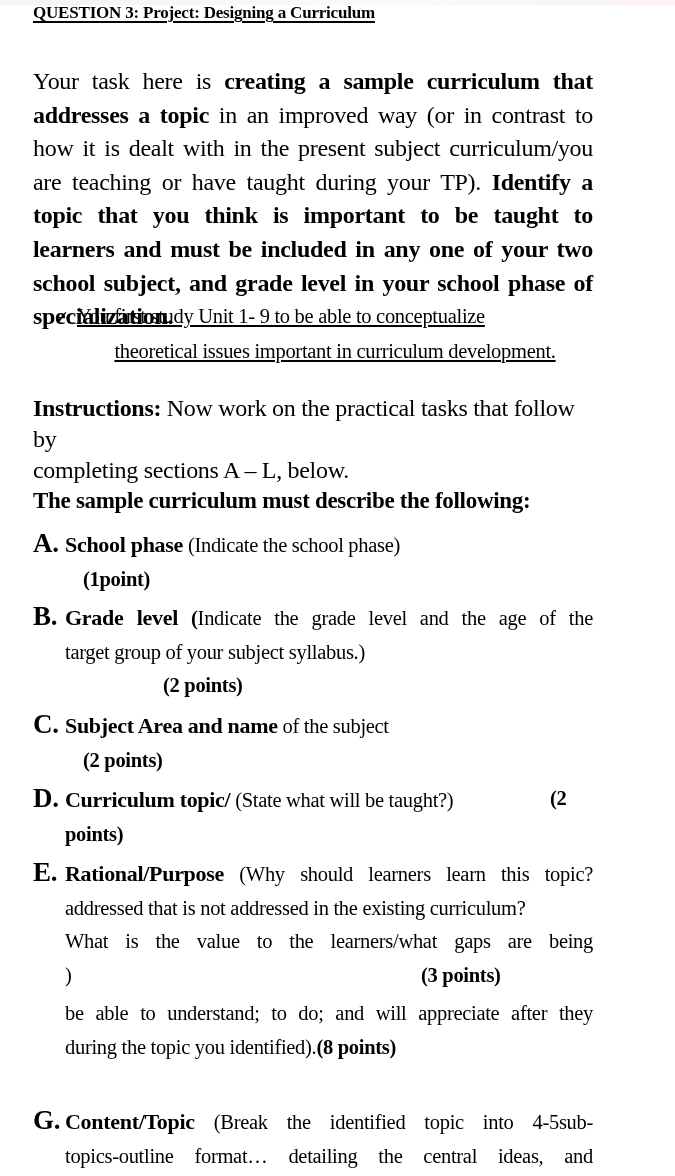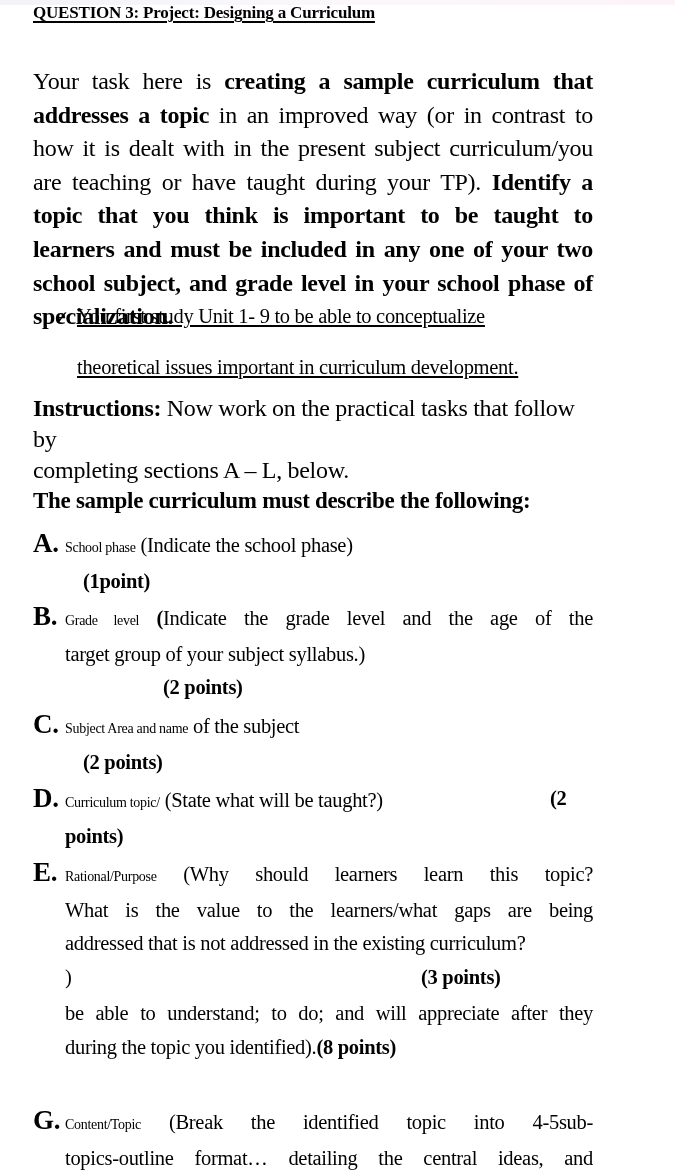--- a/index.html
+++ b/index.html
@@ -60,21 +60,21 @@
       text-align: justify;
       letter-spacing: -0.3px;
       text-decoration: underline;
     }
     .check .tick {
       display: inline-block;
       width: 22px;
       font-family: "DejaVu Sans", sans-serif;
       font-size: 17px;
     }
-    .check .cont { display: block; padding-left: 22px; text-align: left; margin-top: 16px; }
+    .check .cont { display: block; padding-left: 22px; text-align: center; }
     .instr {
       top: 393px;
       text-align: left;
       line-height: 31px;
     }
     .must {
       position: absolute;
       left: 0;
       top: 488px;
       font-size: 23px;
@@ -89,21 +89,21 @@
       font-size: 20.5px;
       line-height: 33.6px;
       letter-spacing: -0.3px;
     }
     .item .letter {
       font-size: 27px;
       font-weight: bold;
       display: inline-block;
       width: 32px;
     }
-    .item .lbl { font-weight: normal; font-size: 14px; }
+    .item .lbl { font-weight: bold; font-size: 22px; }
     .item .line { display: block; white-space: nowrap; }
     .item .line.just { text-align: justify; text-align-last: justify; white-space: normal; }
     .item .ind { padding-left: 32px; }
     .pts { font-weight: bold; }
   </style>
 </head>
 <body>
 
 <div class="top-strip"></div>
 
@@ -153,22 +153,22 @@
     <span class="line">
       <span class="letter">D.</span><span class="lbl">Curriculum topic/</span> <span>(State what will be taught?)</span><span class="pts" style="position:absolute; left:517px;">(2</span>
     </span>
     <span class="line pts ind">points)</span>
   </div>
 
   <div class="item" style="top:856px;">
     <span class="line just">
       <span class="letter">E.</span><span class="lbl">Rational/Purpose</span> <span>(Why should learners learn this topic?</span>
     </span>
+    <span class="line ind">addressed that is not addressed in the existing curriculum?</span>
     <span class="line ind just">What is the value to the learners/what gaps are being</span>
-    <span class="line ind">addressed that is not addressed in the existing curriculum?</span>
     <span class="line ind" style="position:relative;">
       <span>)</span>
       <span class="pts" style="position:absolute; left:388px;">(3 points)</span>
     </span>
   </div>
 
   <div class="item" style="top:997px;">
     <span class="line ind just">be able to understand; to do; and will appreciate after they</span>
     <span class="line ind">
       <span>during the topic you identified).</span><span class="pts">(8 points)</span>

